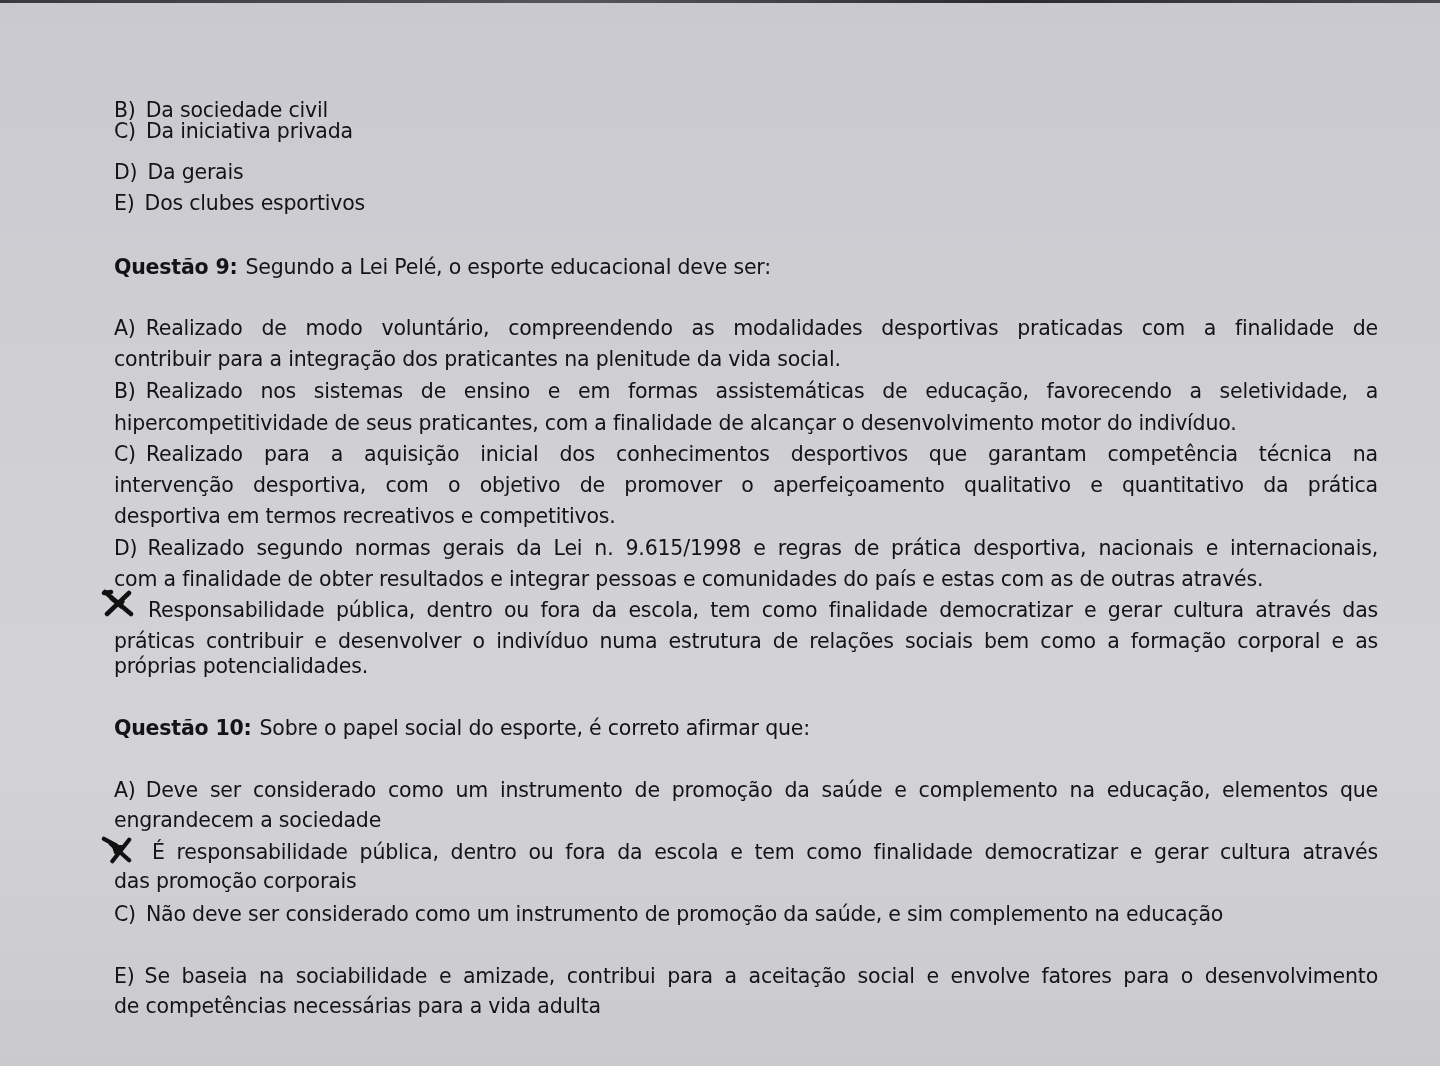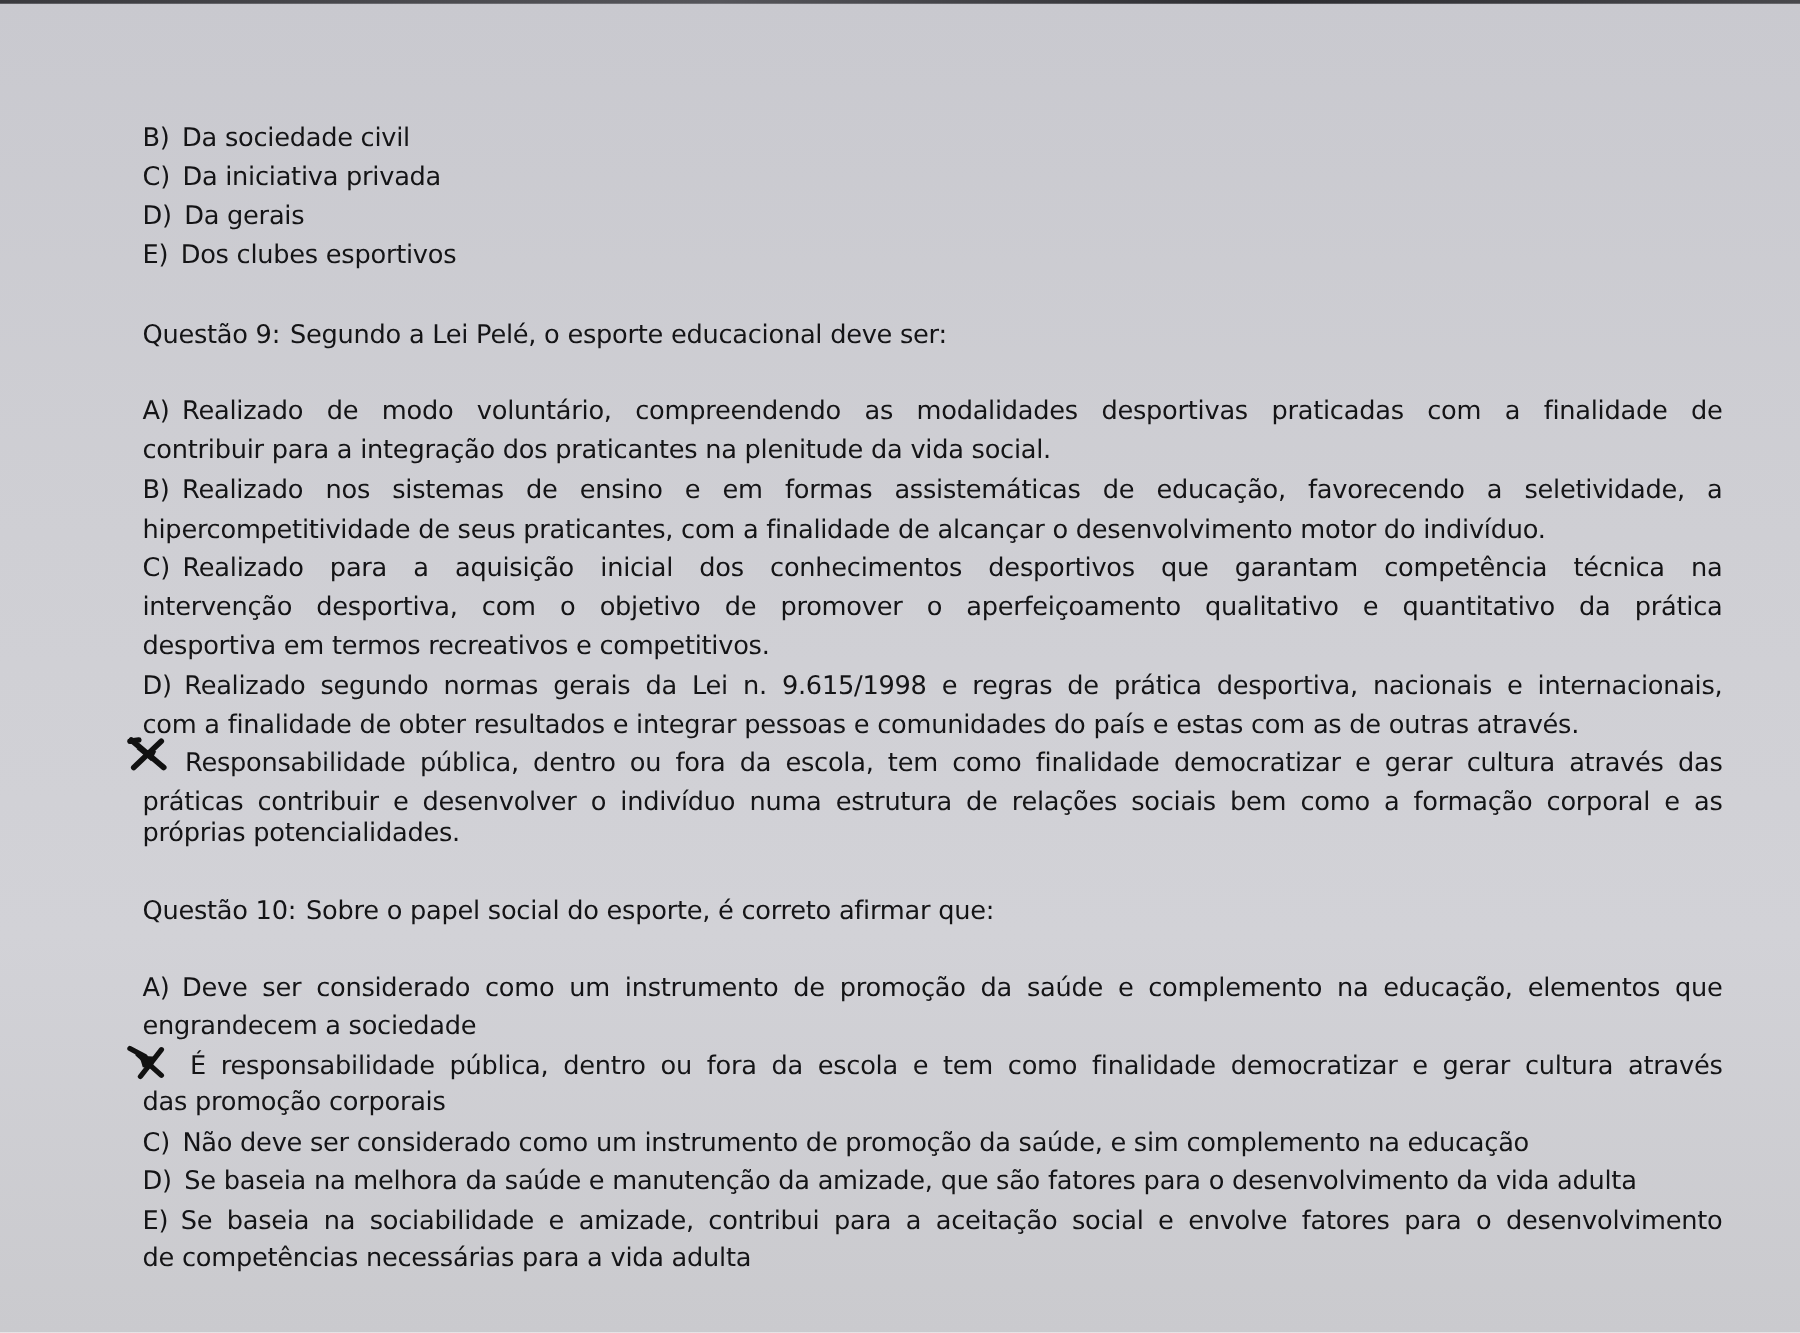--- a/index.html
+++ b/index.html
@@ -34,21 +34,21 @@
       letter-spacing: -0.2px;
       line-height: 28px;
     }
     .justify {
       width: 1264px;
       text-align: justify;
       text-align-last: justify;
       white-space: normal;
     }
     .q-title b {
-      font-weight: normal;
+      font-weight: bold;
       margin-right: 8px;
     }
     .opt-letter {
       display: inline-block;
       margin-right: 10px;
     }
     .mark {
       position: absolute;
       width: 34px;
       height: 28px;
@@ -57,21 +57,21 @@
 </head>
 <body>
 
 <div class="top-edge"></div>
 
 <div class="page">
 
   <div class="line" style="top:96px">
     <span class="opt-letter">B)</span><span>Da sociedade civil</span>
   </div>
-  <div class="line" style="top:127px">
+  <div class="line" style="top:117px">
     <span class="opt-letter">C)</span><span>Da iniciativa privada</span>
   </div>
   <div class="line" style="top:158px">
     <span class="opt-letter">D)</span><span>Da gerais</span>
   </div>
   <div class="line" style="top:189px">
     <span class="opt-letter">E)</span><span>Dos clubes esportivos</span>
   </div>
 
   <div class="line q-title" style="top:253px">
@@ -120,22 +120,19 @@
     <path d="M3 3 L16 10 M30 4 L12 27 M10 8 L30 26" stroke="#111" stroke-width="4.5" stroke-linecap="round" fill="none"></path>
     <path d="M11 9 L25 10 L22 20 L14 19 Z" fill="#111"></path>
   </svg>
   <div class="line justify" style="top:838px; left:152px; width:1226px">É responsabilidade pública, dentro ou fora da escola e tem como finalidade democratizar e gerar cultura através</div>
   <div class="line" style="top:867px">das promoção corporais</div>
 
   <div class="line" style="top:900px">
     <span class="opt-letter">C)</span><span>Não deve ser considerado como um instrumento de promoção da saúde, e sim complemento na educação</span>
   </div>
 
-  <div class="line" style="top:930px">
-    <span class="opt-letter">D)</span><span>Se baseia na melhora da saúde e manutenção da amizade, que são fatores para o desenvolvimento da vida adulta</span>
-  </div>
 
   <div class="line justify" style="top:962px">
     <span class="opt-letter">E)</span><span>Se baseia na sociabilidade e amizade, contribui para a aceitação social e envolve fatores para o desenvolvimento</span>
   </div>
   <div class="line" style="top:992px">de competências necessárias para a vida adulta</div>
 
 </div>
 
 </body></html>

